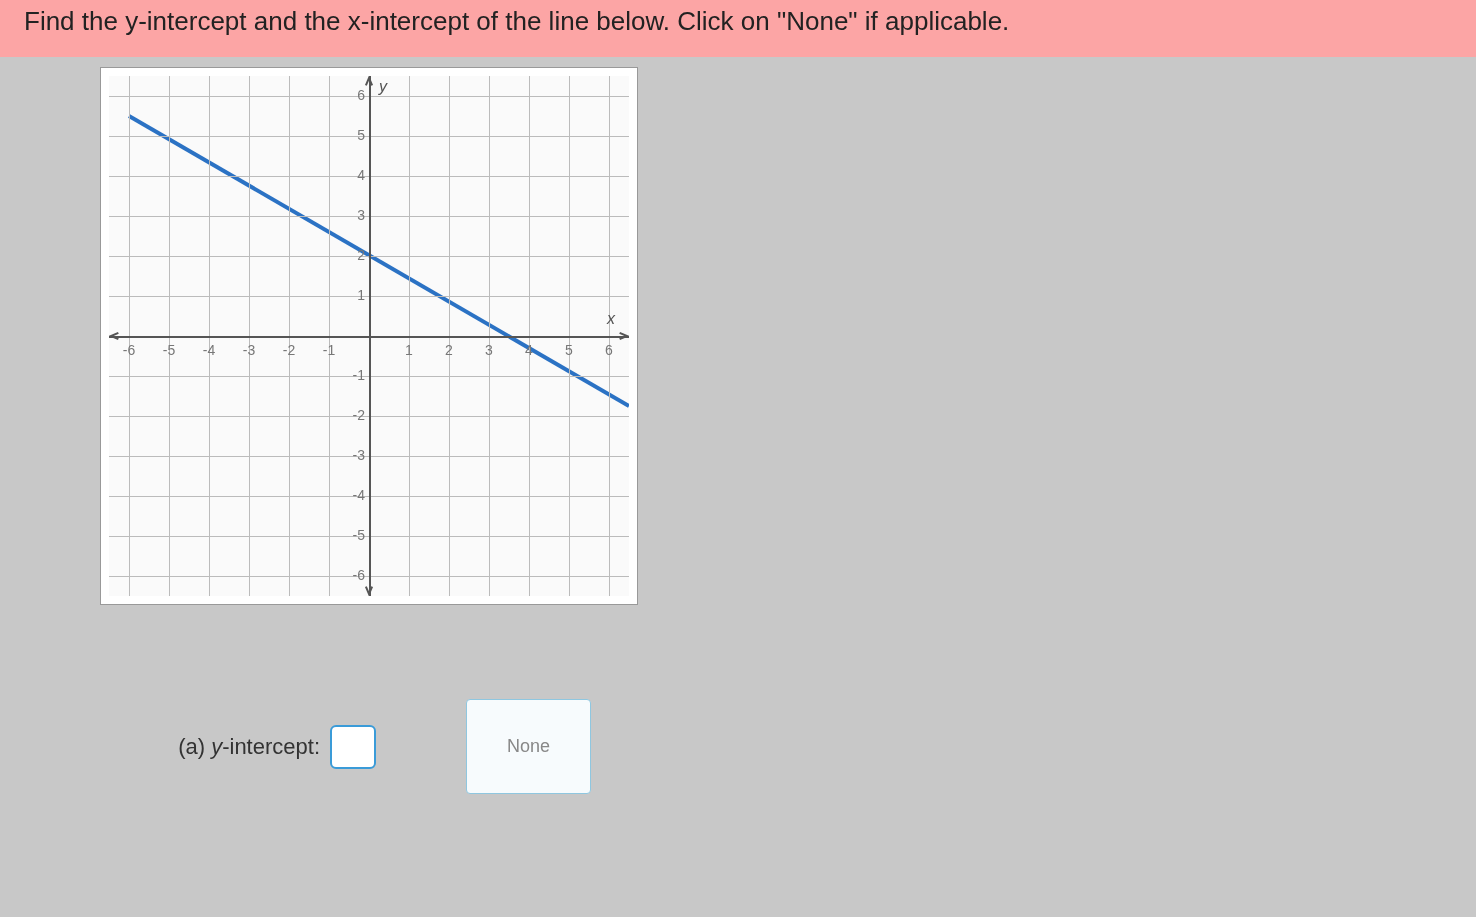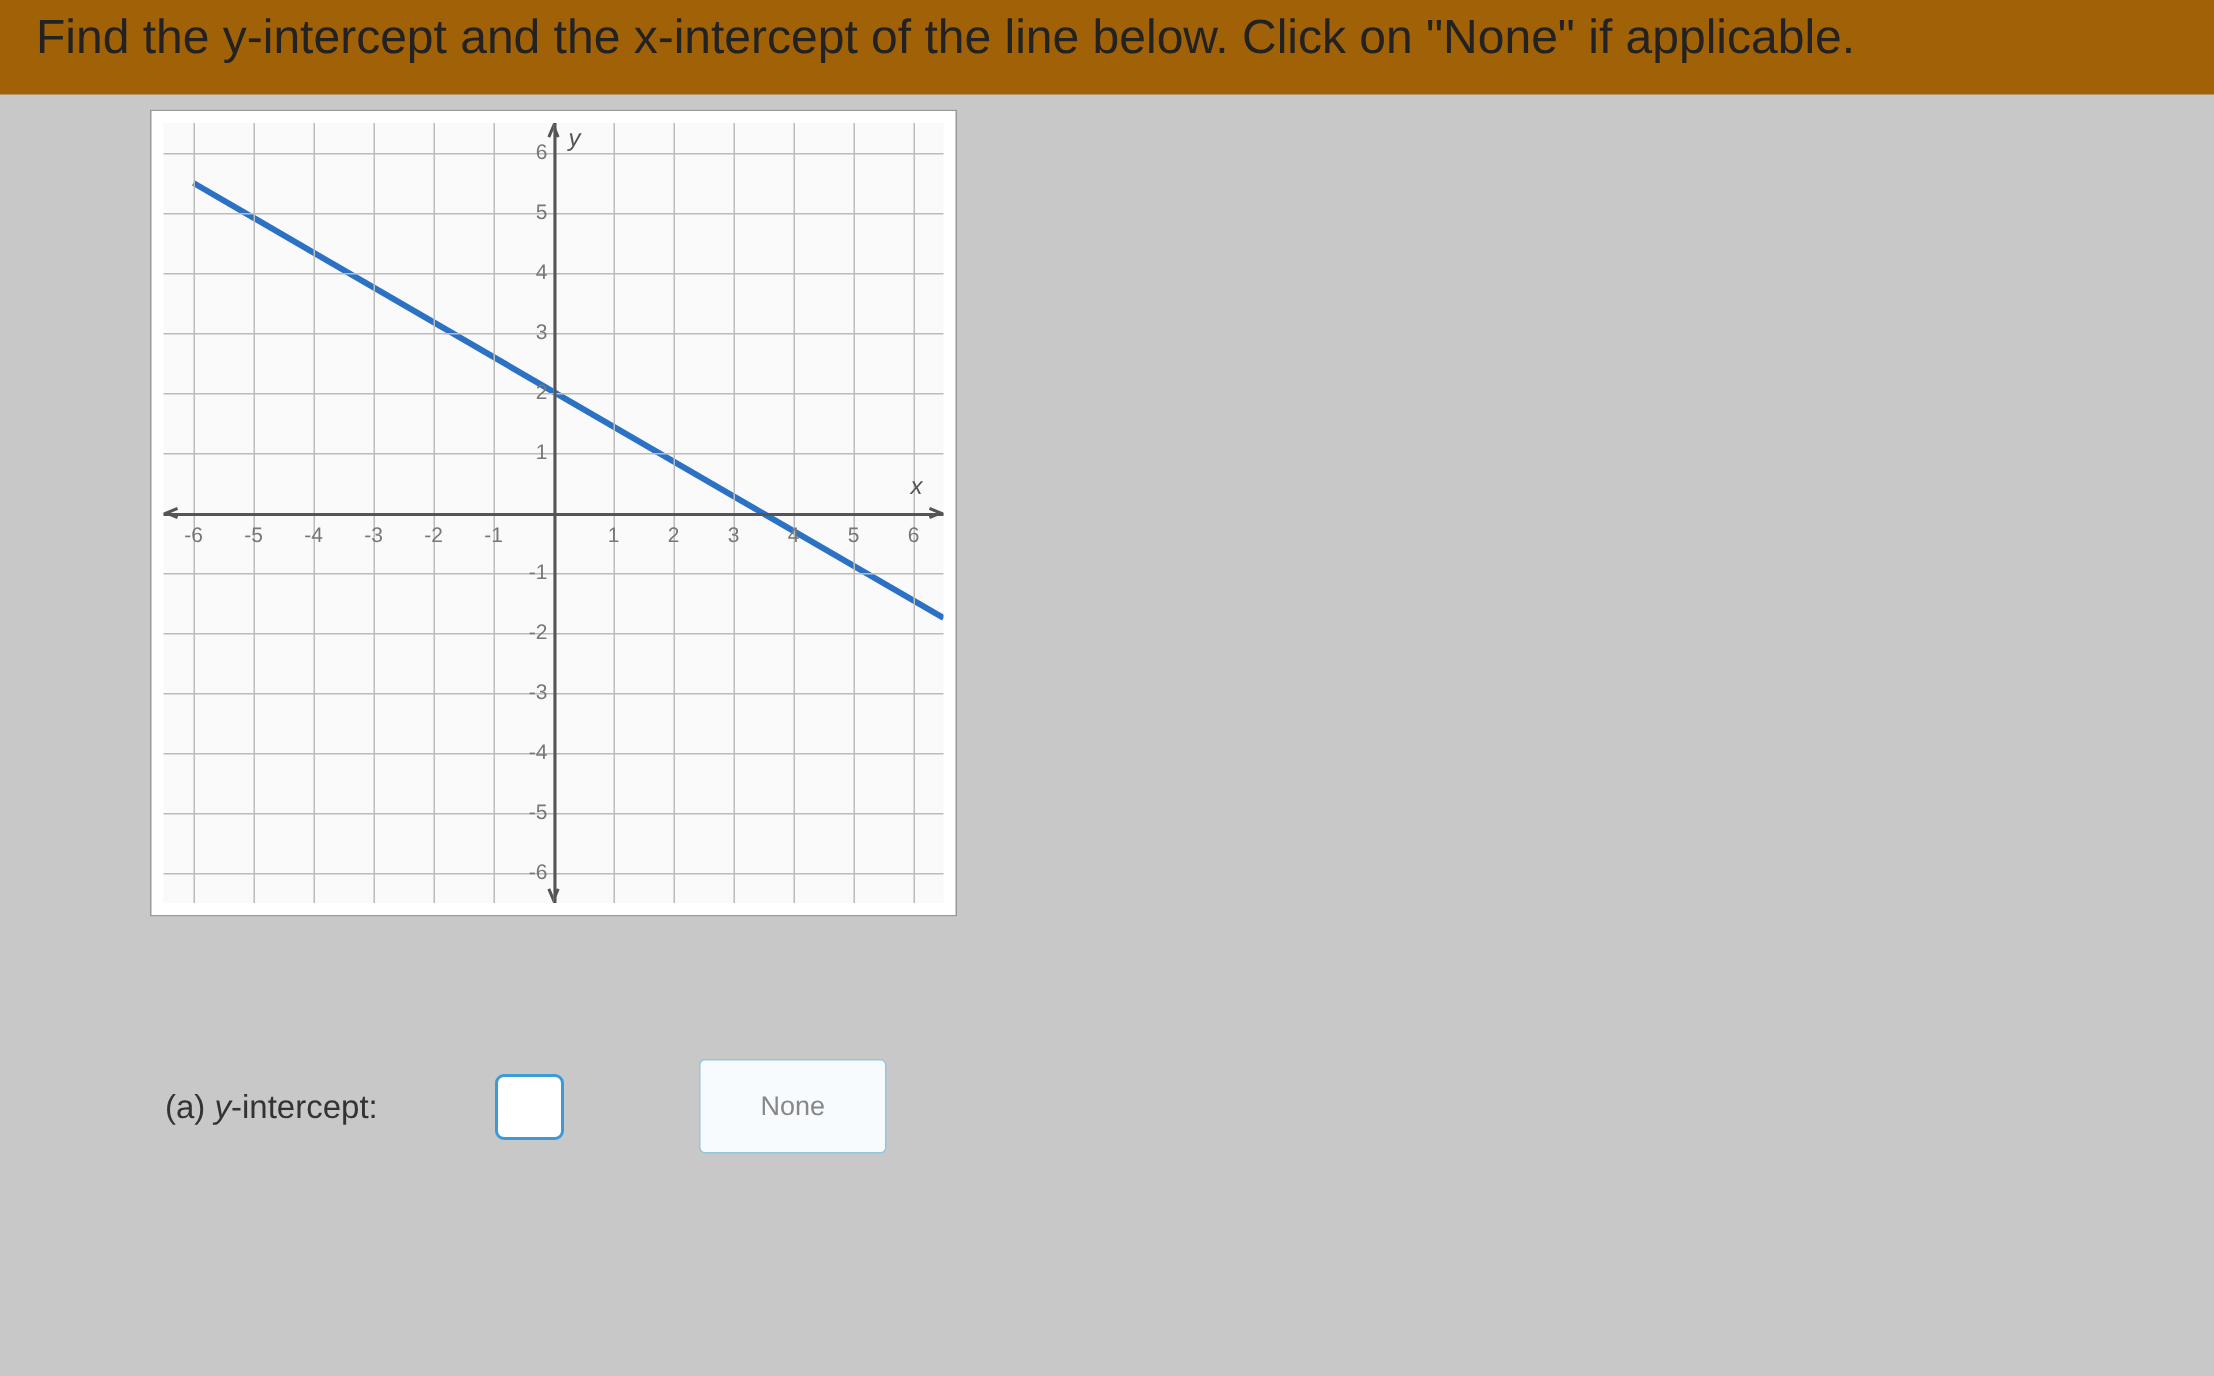--- a/index.html
+++ b/index.html
@@ -5,24 +5,24 @@
     * { box-sizing: border-box; margin: 0; padding: 0; }
     body {
       font-family: Verdana, Geneva, sans-serif;
       background: #c8c8c8;
       padding: 0;
       width: 1476px;
       height: 917px;
       overflow: hidden;
     }
     .question-text {
-      font-size: 32px;
+      font-size: 26px;
       color: #222;
       padding: 6px 24px 20px 24px;
-      background: #a16207;
+      background: #fca5a5;
     }
     .content {
       padding: 10px 100px;
     }
     .chart-wrap {
       background: #fff;
       display: inline-block;
       padding: 8px;
       border: 1px solid #999;
     }
@@ -60,40 +60,41 @@
     .answer-row {
       display: flex;
       align-items: center;
       gap: 10px;
       margin-bottom: 20px;
       font-size: 22px;
       color: #333;
     }
     .answer-label {
       min-width: 210px;
+      text-align: right;
     }
     .answer-input {
       width: 46px;
       height: 44px;
       border: 2px solid #3a9bd8;
       border-radius: 6px;
       background: #fff;
       font-size: 20px;
       text-align: center;
       outline: none;
     }
     .answer-input.inactive {
       border: 2px solid #ccc;
     }
     .none-box {
       display: inline-block;
       border: 1px solid #8fc7e0;
       border-radius: 4px;
       background: #f7fbfd;
-      padding: 20px 40px;
+      padding: 36px 40px;
       margin-left: 80px;
       font-size: 18px;
       color: #888;
       cursor: pointer;
     }
     .lbl, .var { white-space: nowrap; }
     .istyle { font-style: italic; }
   </style>
 </head>
 <body>

